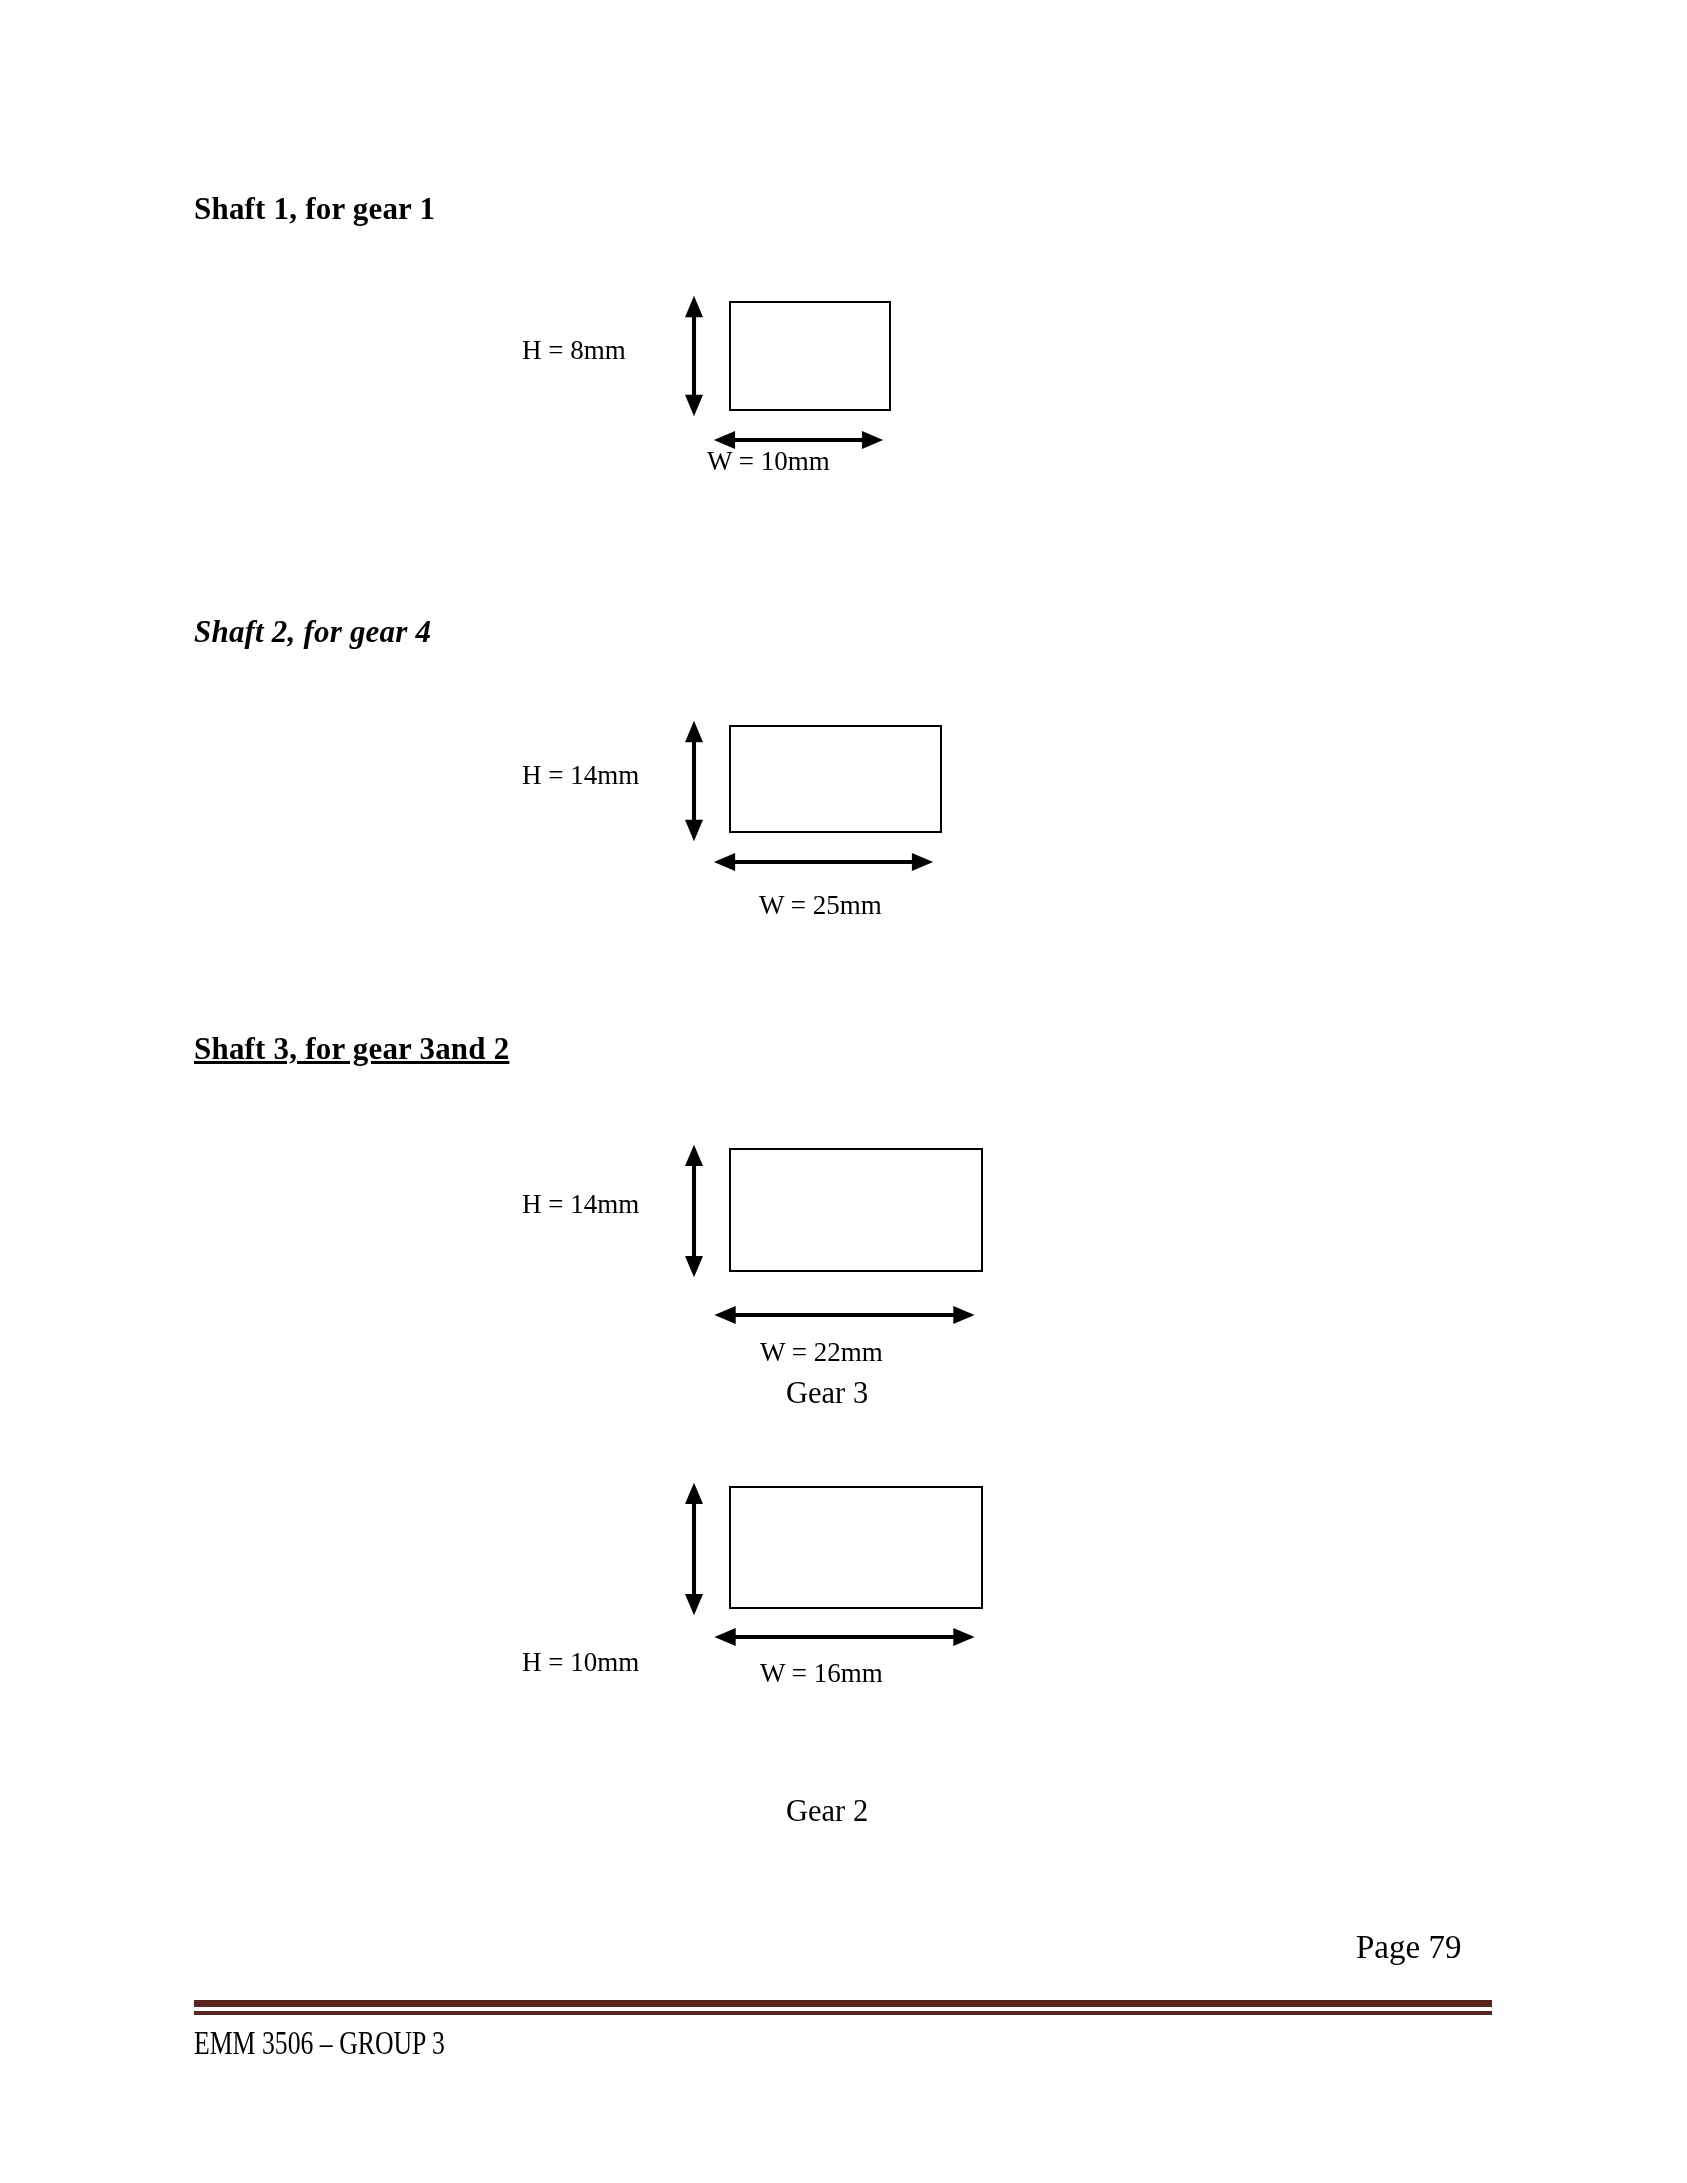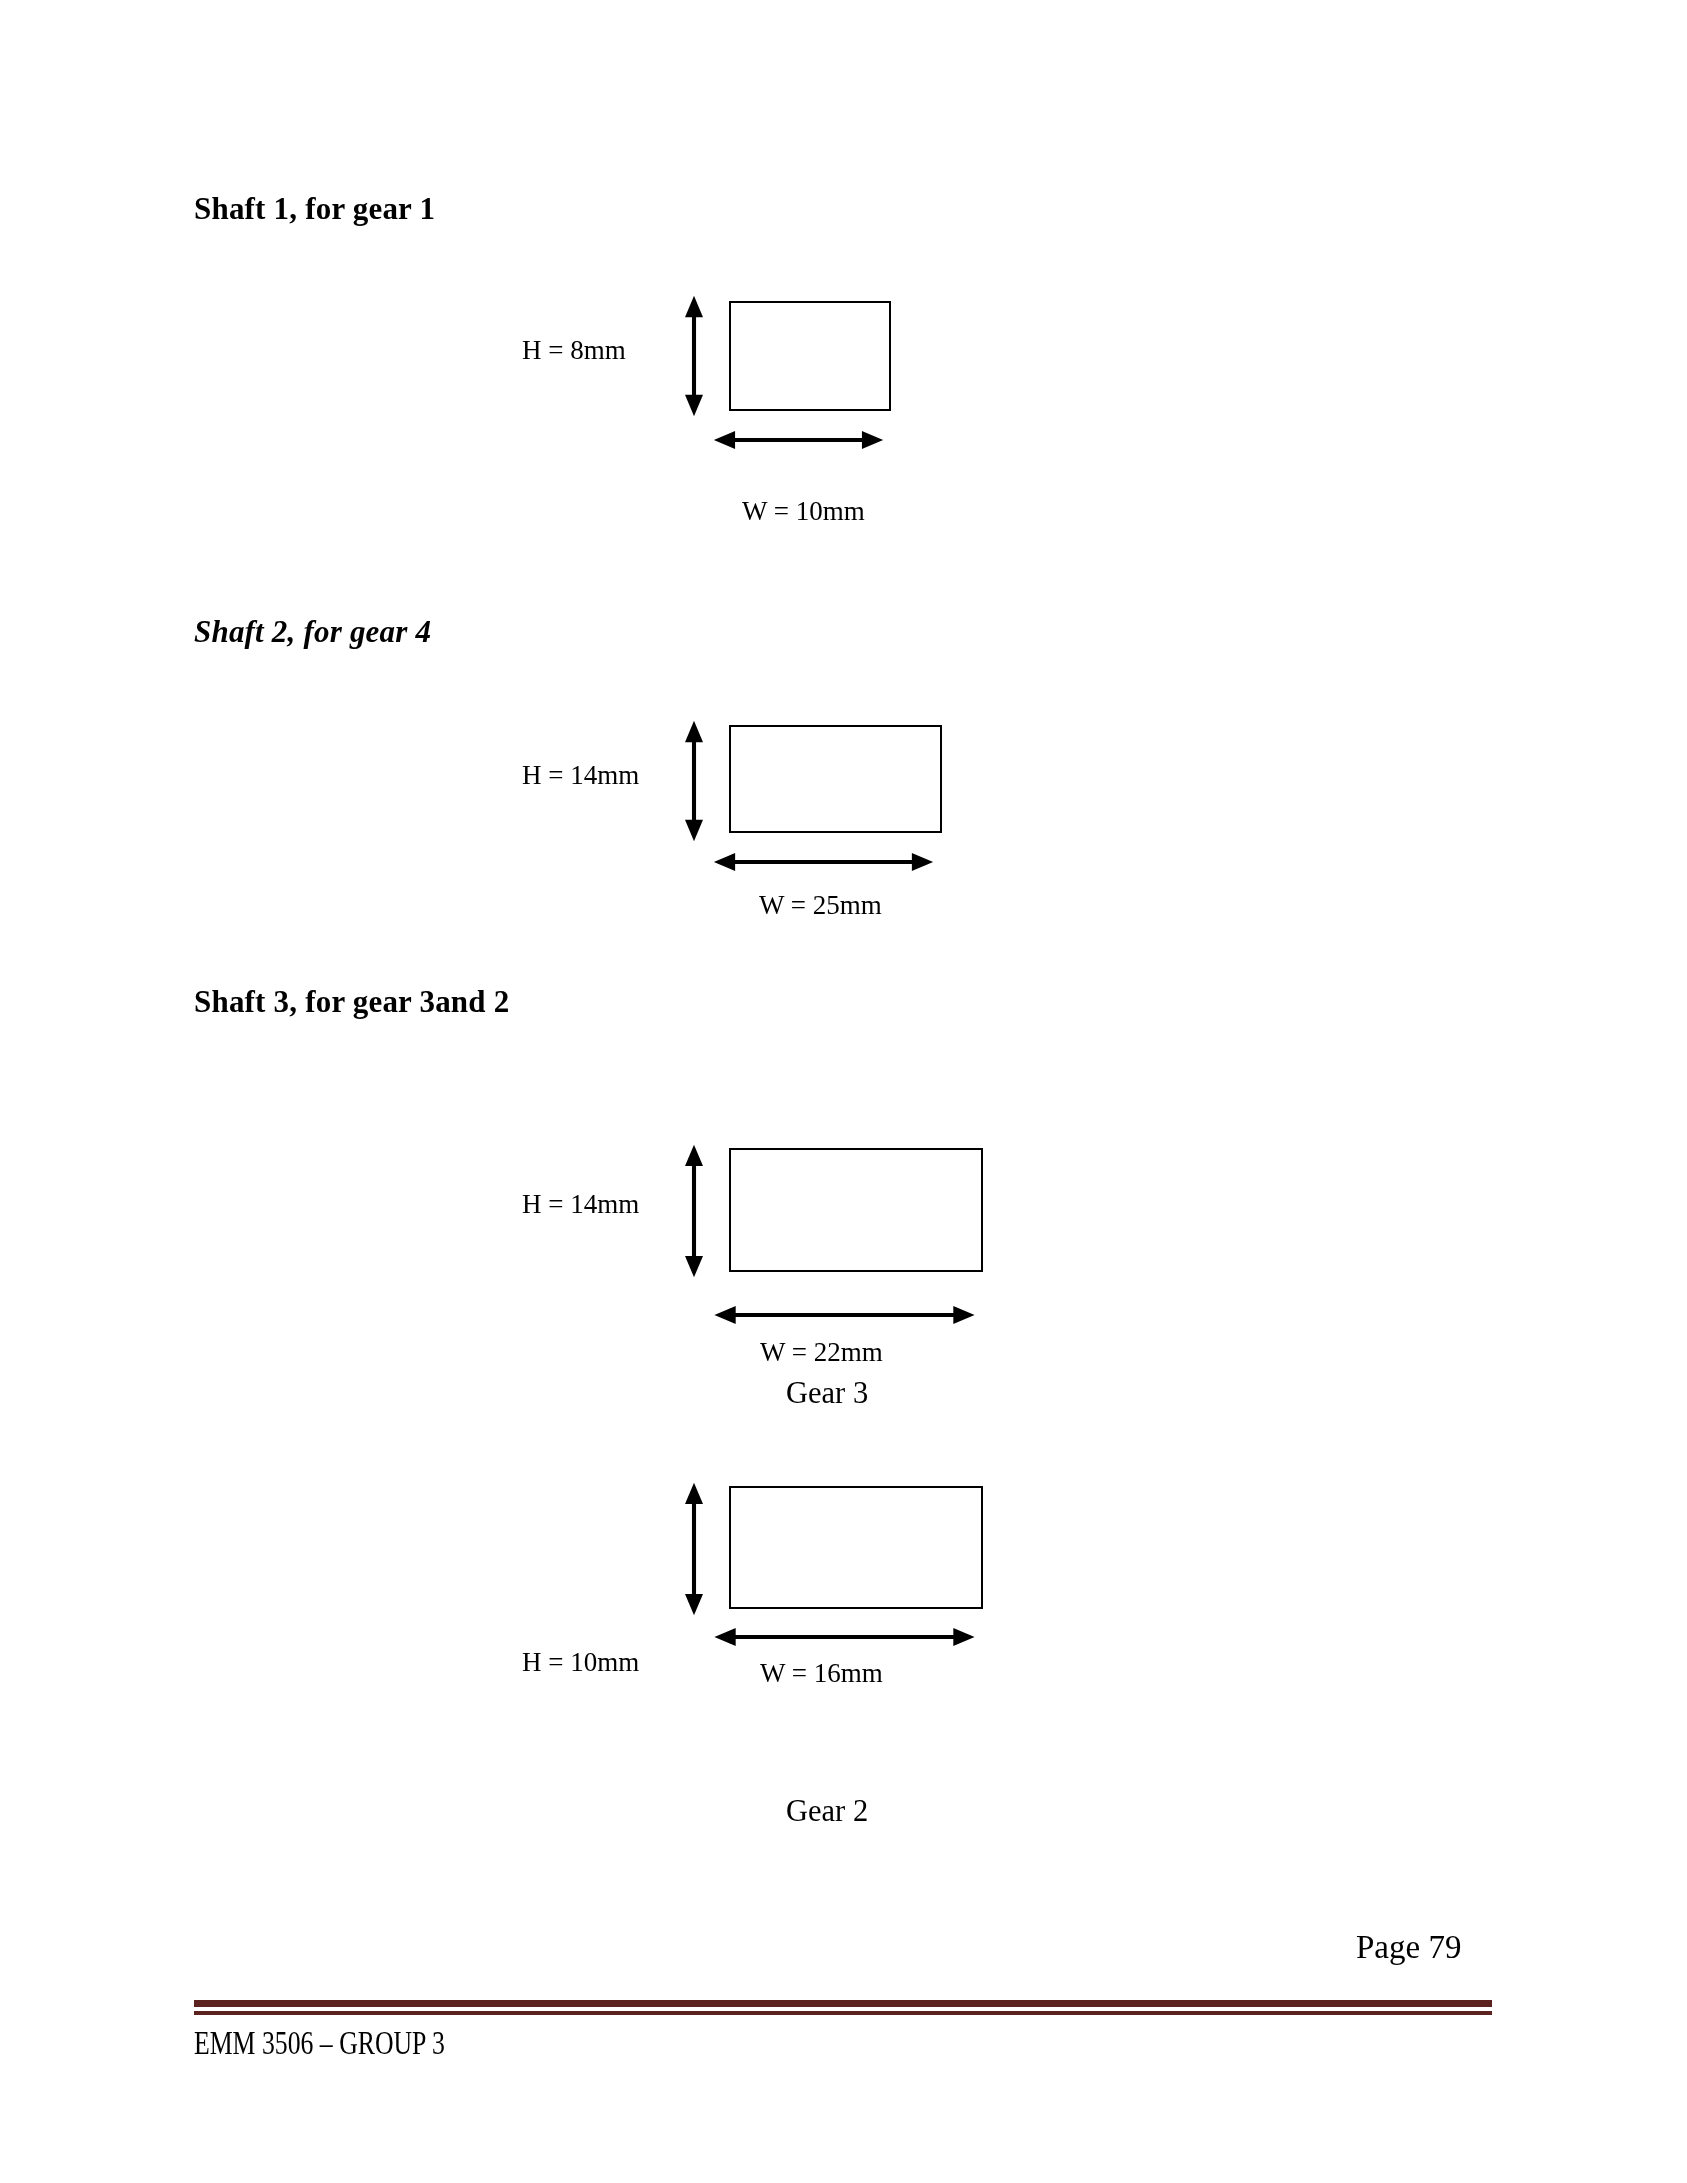--- a/index.html
+++ b/index.html
@@ -113,21 +113,21 @@
   </svg>
 
   <div class="dim-label" style="left:522px; top:335px;">H = 8mm</div>
 
   <svg class="arrow-svg" style="left:710px; top:422px; width:177px; height:36px;" viewBox="0 0 215 44">
     <line x1="22" y1="22" x2="193" y2="22" stroke="#000" stroke-width="5"></line>
     <polygon points="4,22 30,33 30,11" fill="#000"></polygon>
     <polygon points="211,22 185,33 185,11" fill="#000"></polygon>
   </svg>
 
-  <div class="dim-label" style="left:707px; top:496px;margin-left:35px;">W = 10mm</div>
+  <div class="dim-label" style="left:707px; top:446px;">W = 10mm</div>
 
   <div class="section-heading" style="left:194px; top:614px;font-style:italic;">Shaft 2, for gear 4</div>
 
   <div class="shaft-rect" style="left:729px; top:725px; width:213px; height:108px;"></div>
 
   <svg class="arrow-svg" style="left:676px; top:717px; width:36px; height:128px;" viewBox="0 0 44 155">
     <line x1="22" y1="22" x2="22" y2="133" stroke="#000" stroke-width="5"></line>
     <polygon points="22,4 33,30 11,30" fill="#000"></polygon>
     <polygon points="22,151 33,125 11,125" fill="#000"></polygon>
   </svg>
@@ -135,21 +135,21 @@
   <div class="dim-label" style="left:522px; top:760px;">H = 14mm</div>
 
   <svg class="arrow-svg" style="left:710px; top:844px; width:227px; height:36px;" viewBox="0 0 276 44">
     <line x1="22" y1="22" x2="254" y2="22" stroke="#000" stroke-width="5"></line>
     <polygon points="4,22 30,33 30,11" fill="#000"></polygon>
     <polygon points="272,22 246,33 246,11" fill="#000"></polygon>
   </svg>
 
   <div class="dim-label" style="left:759px; top:890px;">W = 25mm</div>
 
-  <div class="section-heading" style="left:194px; top:984px;">Shaft 3, for gear 3and 2</div>
+  <div class="section-heading" style="left:194px; top:1031px;text-decoration:underline;">Shaft 3, for gear 3and 2</div>
 
   <div class="shaft-rect" style="left:729px; top:1148px; width:254px; height:124px;"></div>
 
   <svg class="arrow-svg" style="left:676px; top:1141px; width:36px; height:140px;" viewBox="0 0 44 170">
     <line x1="22" y1="22" x2="22" y2="148" stroke="#000" stroke-width="5"></line>
     <polygon points="22,4 33,30 11,30" fill="#000"></polygon>
     <polygon points="22,166 33,140 11,140" fill="#000"></polygon>
   </svg>
 
   <div class="dim-label" style="left:522px; top:1189px;">H = 14mm</div>

